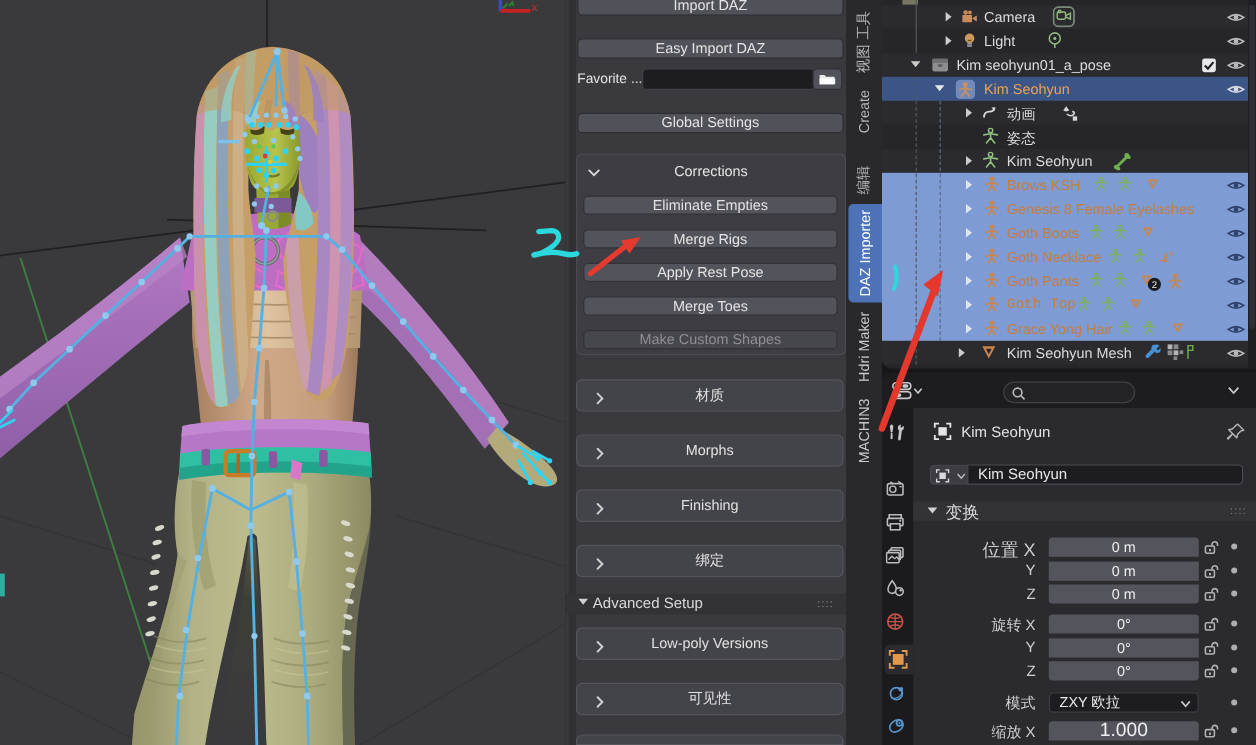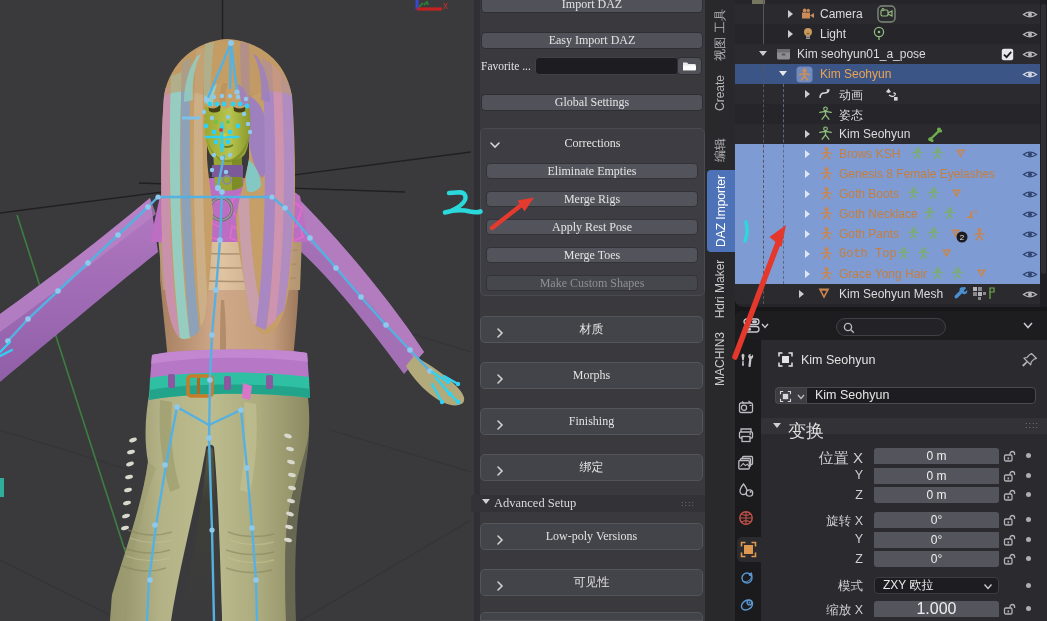--- a/index.html
+++ b/index.html
@@ -352,21 +352,21 @@
       <line x1="417" y1="9" x2="442" y2="9" stroke="#c42222" stroke-width="3.2"></line>
       <text x="443" y="9" font-size="10" fill="#c03030" font-family="Liberation Sans">x</text>
       <g stroke="#2e7d32" stroke-width="1.8" fill="none">
         <path d="M419,7 l4,-4"></path>
         <path d="M424,5 l3,-3 l1,3"></path>
       </g>
       </g>
     </svg>
   </div>
 
-  <div class="abs" id="sidebar" style="left:471px;top:0;width:234px;height:621px;background:#39393e;font-family:Liberation Serif, serif;">
+  <div class="abs" id="sidebar" style="left:471px;top:0;width:234px;height:621px;background:#39393e;">
 
     <div class="abs" style="left:3px;top:0;width:6px;height:621px;background:#303034;"></div>
     <div class="btn" style="left:10px;top:-4px;height:17px;">Import DAZ</div>
     <div class="btn" style="left:10px;top:32px;">Easy Import DAZ</div>
     <div class="abs" style="left:10px;top:60px;font-size:11.5px;color:#e3e3e3;">Favorite ...</div>
     <div class="abs" style="left:64px;top:57px;width:144px;height:18px;background:#1d1d21;border:1px solid #404046;border-radius:4px;"></div>
     <div class="abs" style="left:206px;top:57px;width:25px;height:18px;background:#51515a;border:1px solid #2e2e33;border-radius:4px;">
       <svg width="23" height="16" viewBox="0 0 23 16">
           <path d="M5 4.5 h4 l1.5 1.5 h7 v6.5 h-12.5 z" fill="#e8e8e8"></path>
           <path d="M5 7.5 h13 v4.5 h-13 z" fill="#fdfdfd"></path>
@@ -837,21 +837,21 @@
           <path d="M2 5.5 v-3.5 h3.5 M11.5 2 h3.5 v3.5 M15 11.5 v3.5 h-3.5 M5.5 15 h-3.5 v-3.5" stroke="#d8d8dc" stroke-width="1.5" fill="none"></path>
         </svg>
       <svg width="8" height="8" viewBox="0 0 8 8" style="position:absolute;right:1px;top:5px;">
           <path d="M1 2 l3 3.5 l3 -3.5" stroke="#c0c0c4" stroke-width="1.2" fill="none"></path>
         </svg>
     </div>
     <div class="abs" style="left:71px;top:76px;width:230px;height:17px;background:#1d1d21;border:1px solid #4a4a50;border-radius:0 4px 4px 0;color:#e6e6e6;font-size:12.5px;line-height:15px;padding-left:8px;">Kim Seohyun</div>
 
     <div class="abs" style="left:26px;top:107px;width:286px;height:16px;background:#323237;">
       <span style="position:absolute;left:12px;top:5px;width:0;height:0;border-top:5px solid #d0d0d0;border-left:4px solid transparent;border-right:4px solid transparent;"></span>
-      <span style="position:absolute;left:27px;top:1px;font-size:18px;color:#dcdcdc;">变换</span>
+      <span style="position:absolute;left:27px;top:1px;font-size:14px;color:#dcdcdc;">变换</span>
       <span style="position:absolute;right:8px;top:2px;color:#808084;font-size:9px;letter-spacing:1px;">::::</span>
     </div>
 
     <div class="abs" style="left:0;top:138px;width:128px;text-align:right;font-size:15px;color:#cfcfd2;">位置 X</div>
     <div class="abs" style="left:139px;top:137px;width:125px;height:16px;background:#54545c;border-radius:3px 3px 0 0;color:#efefef;font-size:12px;text-align:center;line-height:16px;">0 m</div>
     <div class="abs" style="left:0;top:157px;width:128px;text-align:right;font-size:12.5px;color:#cfcfd2;">Y</div>
     <div class="abs" style="left:139px;top:156.5px;width:125px;height:16px;background:#54545c;color:#efefef;font-size:12px;text-align:center;line-height:16px;">0 m</div>
     <div class="abs" style="left:0;top:177px;width:128px;text-align:right;font-size:12.5px;color:#cfcfd2;">Z</div>
     <div class="abs" style="left:139px;top:176px;width:125px;height:16px;background:#54545c;border-radius:0 0 3px 3px;color:#efefef;font-size:12px;text-align:center;line-height:16px;">0 m</div>
 

